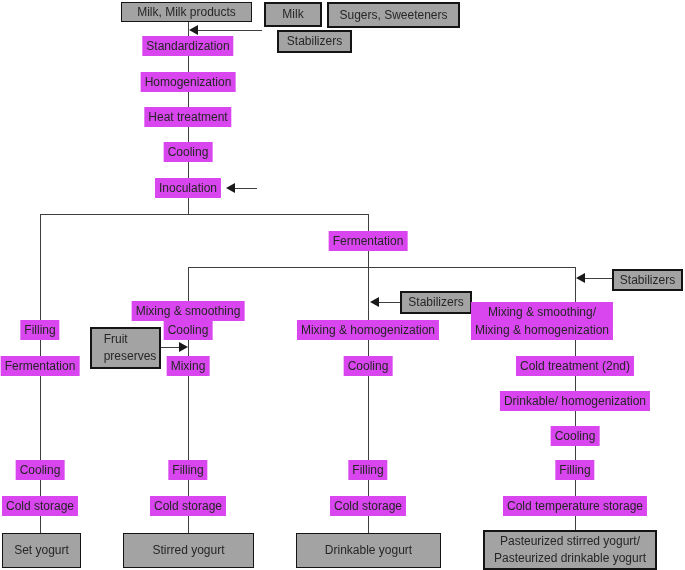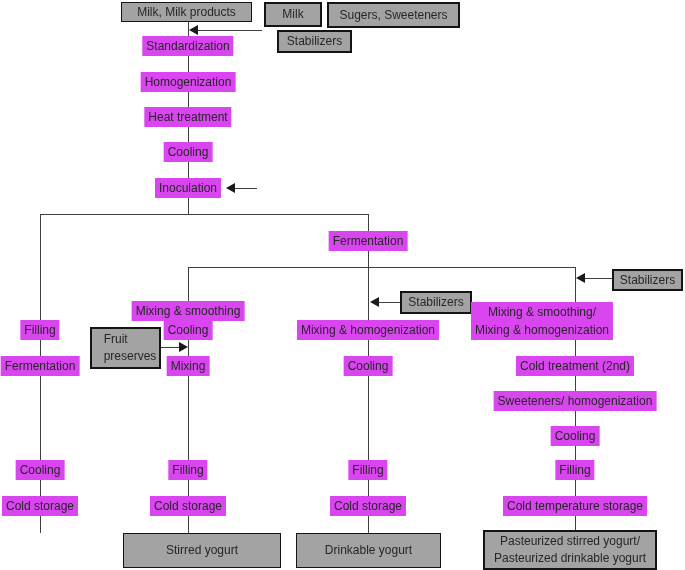--- a/index.html
+++ b/index.html
@@ -118,26 +118,29 @@
   <div class="lbl" style="left:188px;top:470px">Filling</div>
   <div class="lbl" style="left:188px;top:506px">Cold storage</div>
 
   <div class="lbl" style="left:368px;top:330px">Mixing &amp; homogenization</div>
   <div class="lbl" style="left:368px;top:366px">Cooling</div>
   <div class="lbl" style="left:368px;top:470px">Filling</div>
   <div class="lbl" style="left:368px;top:506px">Cold storage</div>
 
   <div class="lbl" style="left:542px;top:321px"><span>Mixing &amp; smoothing/</span><br><span>Mixing &amp; homogenization</span></div>
   <div class="lbl" style="left:575px;top:366px">Cold treatment (2nd)</div>
-  <div class="lbl" style="left:575px;top:401px">Sweeteners/ homogenization</div>
+  <div class="lbl" style="left:575px;top:401px">Drinkable/ homogenization</div>
   <div class="lbl" style="left:575px;top:436px">Cooling</div>
   <div class="lbl" style="left:575px;top:470px">Filling</div>
   <div class="lbl" style="left:575px;top:506px">Cold temperature storage</div>
 
-  <div class="box thin" style="left:123px;top:533px;width:158px;height:35px">
+  <div class="box thin" style="left:2px;top:533px;width:79px;height:35px">
+      <span>Set yogurt</span>
+    </div>
+  <div class="box thin" style="left:123px;top:533px;width:131px;height:35px">
       <span>Stirred yogurt</span>
     </div>
   <div class="box thin" style="left:296px;top:533px;width:145px;height:35px">
       <span>Drinkable yogurt</span>
     </div>
   <div class="box twoline" style="left:483px;top:530px;width:174px;height:40px">
     <span><span>Pasteurized stirred yogurt/</span><br><span>Pasteurized drinkable yogurt</span></span>
   </div>
 
 </div>

